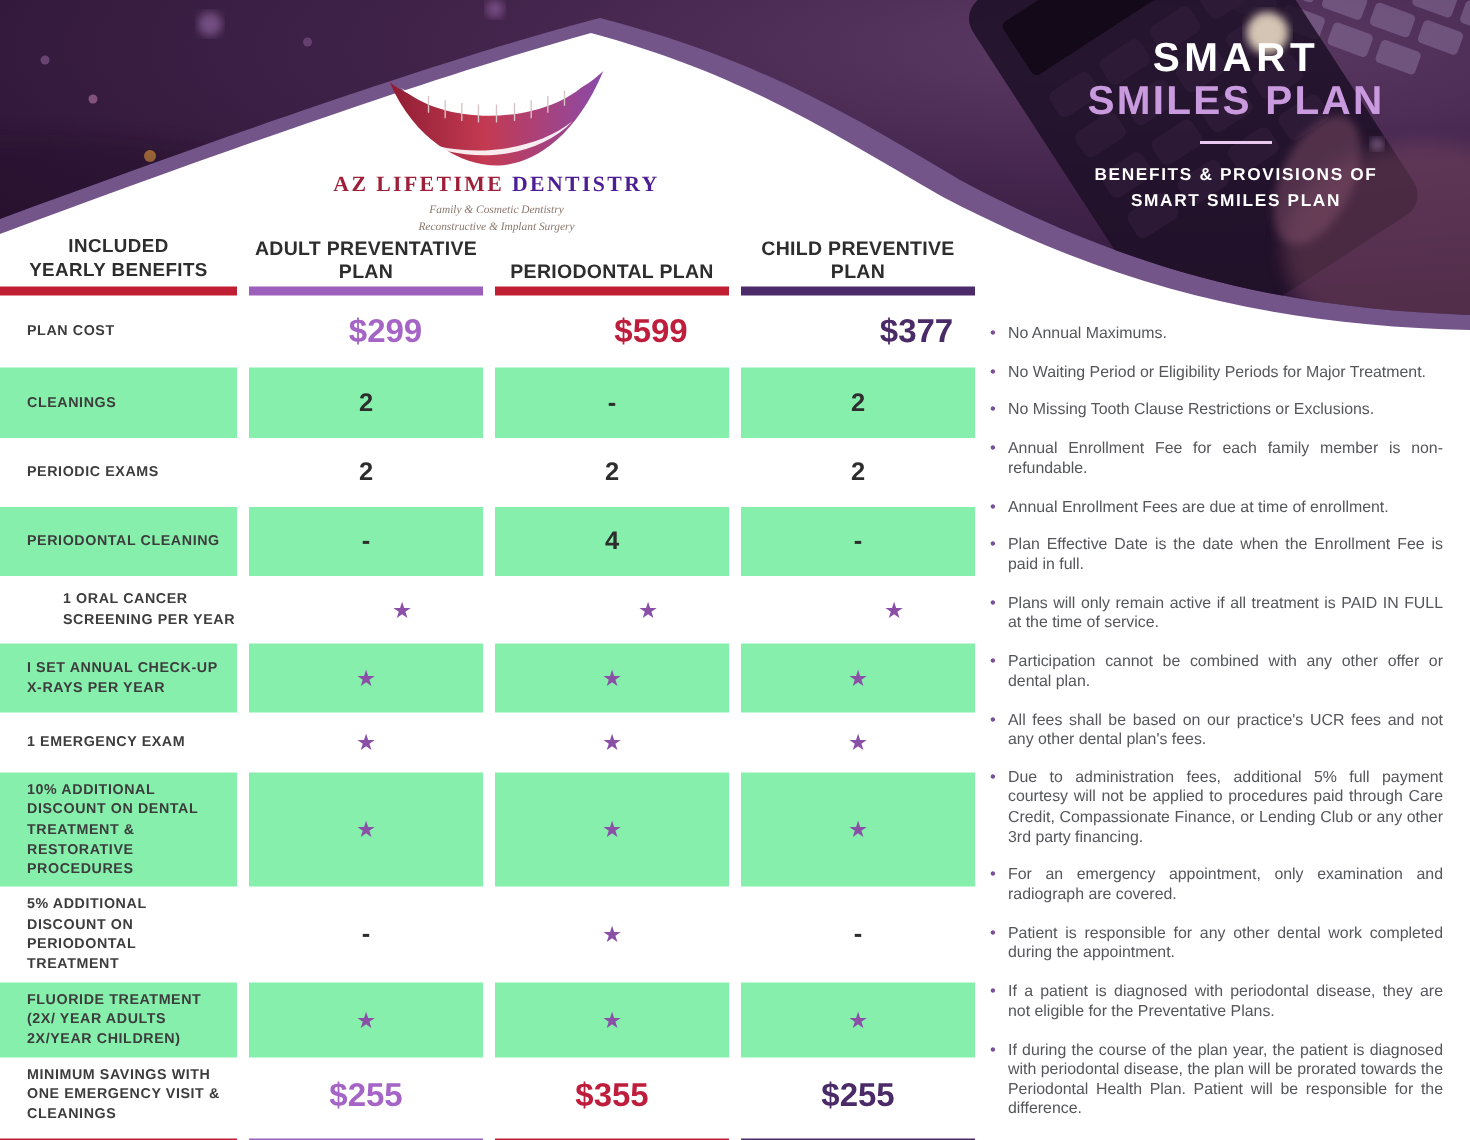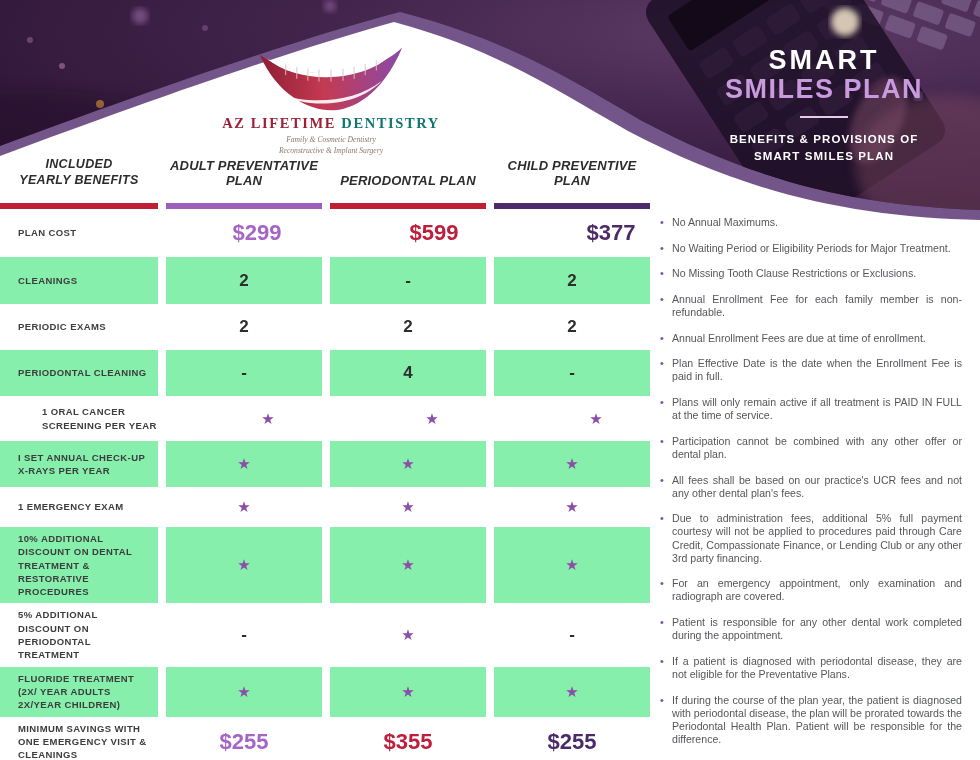--- a/index.html
+++ b/index.html
@@ -9,30 +9,30 @@
   }
   .band-svg { position:absolute; top:0; left:0; display:block; }
 
   
   .logo { position:absolute; left:216px; top:40px; width:230px; text-align:center; }
   .logo svg { width:168px; height:74px; display:block; margin:0 auto; }
   .brand-name { font-family:"Liberation Serif", serif; font-weight:bold; font-size:14.5px; letter-spacing:1.6px; margin-top:1px; white-space:nowrap; }
   .tagline { font-family:"Liberation Serif", serif; font-style:italic; font-size:7.6px; color:#8a786e; line-height:1.4; margin-top:3px; }
 
   
-  .header-title { position:absolute; left:688px; top:46px; width:272px; text-align:center; }
+  .header-title { position:absolute; left:688px; top:24px; width:272px; text-align:center; }
   .ht1 { color:#ffffff; font-size:27px; font-weight:bold; letter-spacing:3px; line-height:1.05; }
   .ht2 { font-size:27px; font-weight:bold; letter-spacing:1.5px; line-height:1.12; }
   .ht-div { width:48px; height:2px; margin:11px auto 13px auto; }
   .ht-sub { color:#ffffff; font-size:11.5px; font-weight:bold; letter-spacing:1.1px; line-height:1.5; }
 
   
   .benefits-table { position:absolute; left:0; top:148px; width:650px; }
   .t-row { display:grid; grid-template-columns:158px 156px 156px 156px; column-gap:8px; align-items:stretch; }
-  .t-head { min-height:40px; align-items:end; padding-bottom:15px;font-style:italic; }
+  .t-head { min-height:40px; align-items:end; padding-bottom:3px; }
   .included-h { font-size:12.5px; font-weight:bold; color:#2d2d2d; text-align:center; line-height:1.3; letter-spacing:0.3px; }
   .plan-h { font-size:13px; font-weight:bold; color:#2d2d2d; text-align:center; letter-spacing:0.2px; align-self:end; }
   .bar { height:6px; }
   .bbar { height:9px; }
   .bars-bottom { margin-top:4px; }
   .t-row.gray > div { background:#86efac; }
   .label-cell { display:flex; align-items:center; padding:5px 8px 5px 18px; }
   .label-cell span { font-size:9.5px; font-weight:bold; color:#3c3c3c; letter-spacing:0.4px; line-height:1.4; }
   .val-cell { display:flex; align-items:center; justify-content:center; }
   .val-cell span { font-size:17px; font-weight:bold; color:#2d2d2d; }
@@ -161,21 +161,21 @@
         <line x1="85" y1="32" x2="85" y2="45"></line>
           <line x1="98" y1="31" x2="98" y2="44"></line>
         <line x1="110" y1="29" x2="110" y2="42"></line>
           <line x1="122" y1="26" x2="122" y2="38"></line>
         <line x1="134" y1="22" x2="134" y2="33"></line>
       </g>
       <path d="M30,58 C60,70 110,68 140,44 C112,74 58,74 30,58 Z" fill="#ffffff" opacity="0.9"></path>
     </svg>
     <div class="brand-name">
       <span style="color: rgb(158, 32, 56);">AZ LIFETIME</span>
-      <span style="color: #0f766e;">DENTISTRY</span>
+      <span style="color: #4c1d95;">DENTISTRY</span>
     </div>
     <div class="tagline">
       <div>Family &amp; Cosmetic Dentistry</div>
       <div>Reconstructive &amp; Implant Surgery</div>
     </div>
   </div>
 
   <div class="header-title">
     <div class="ht1">SMART</div>
     <div class="ht2" style="color: rgb(201, 154, 222);">SMILES PLAN</div>

